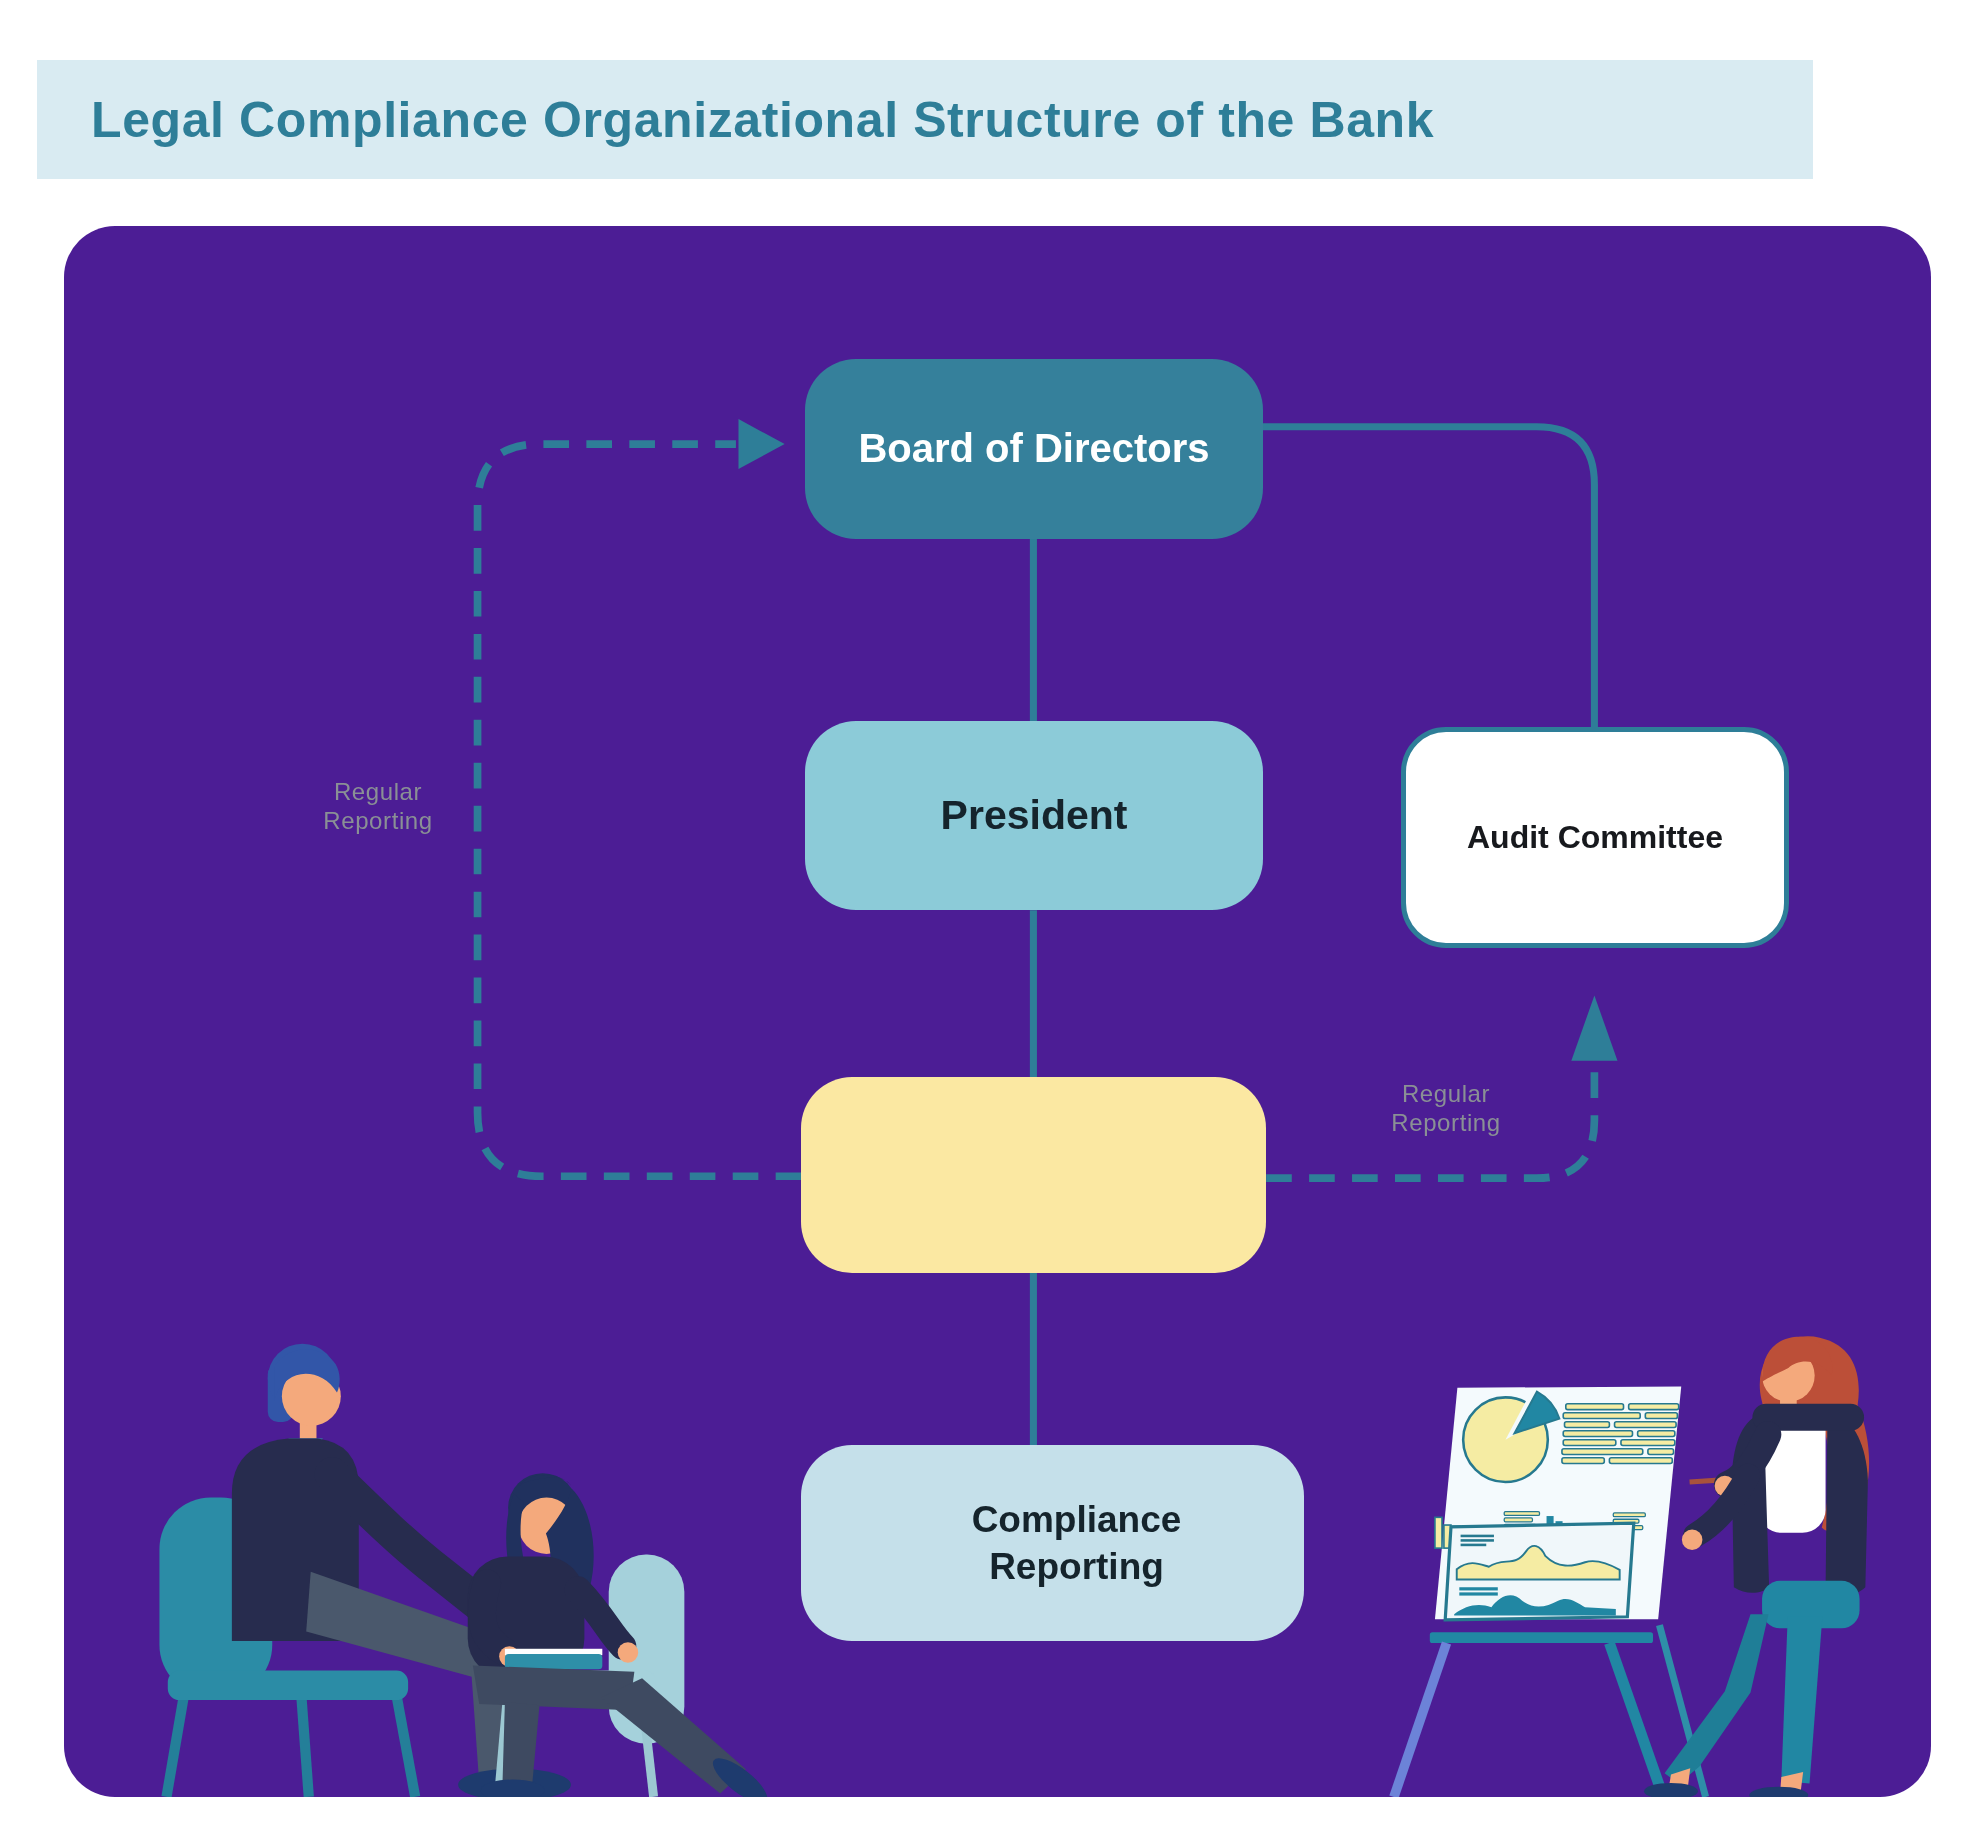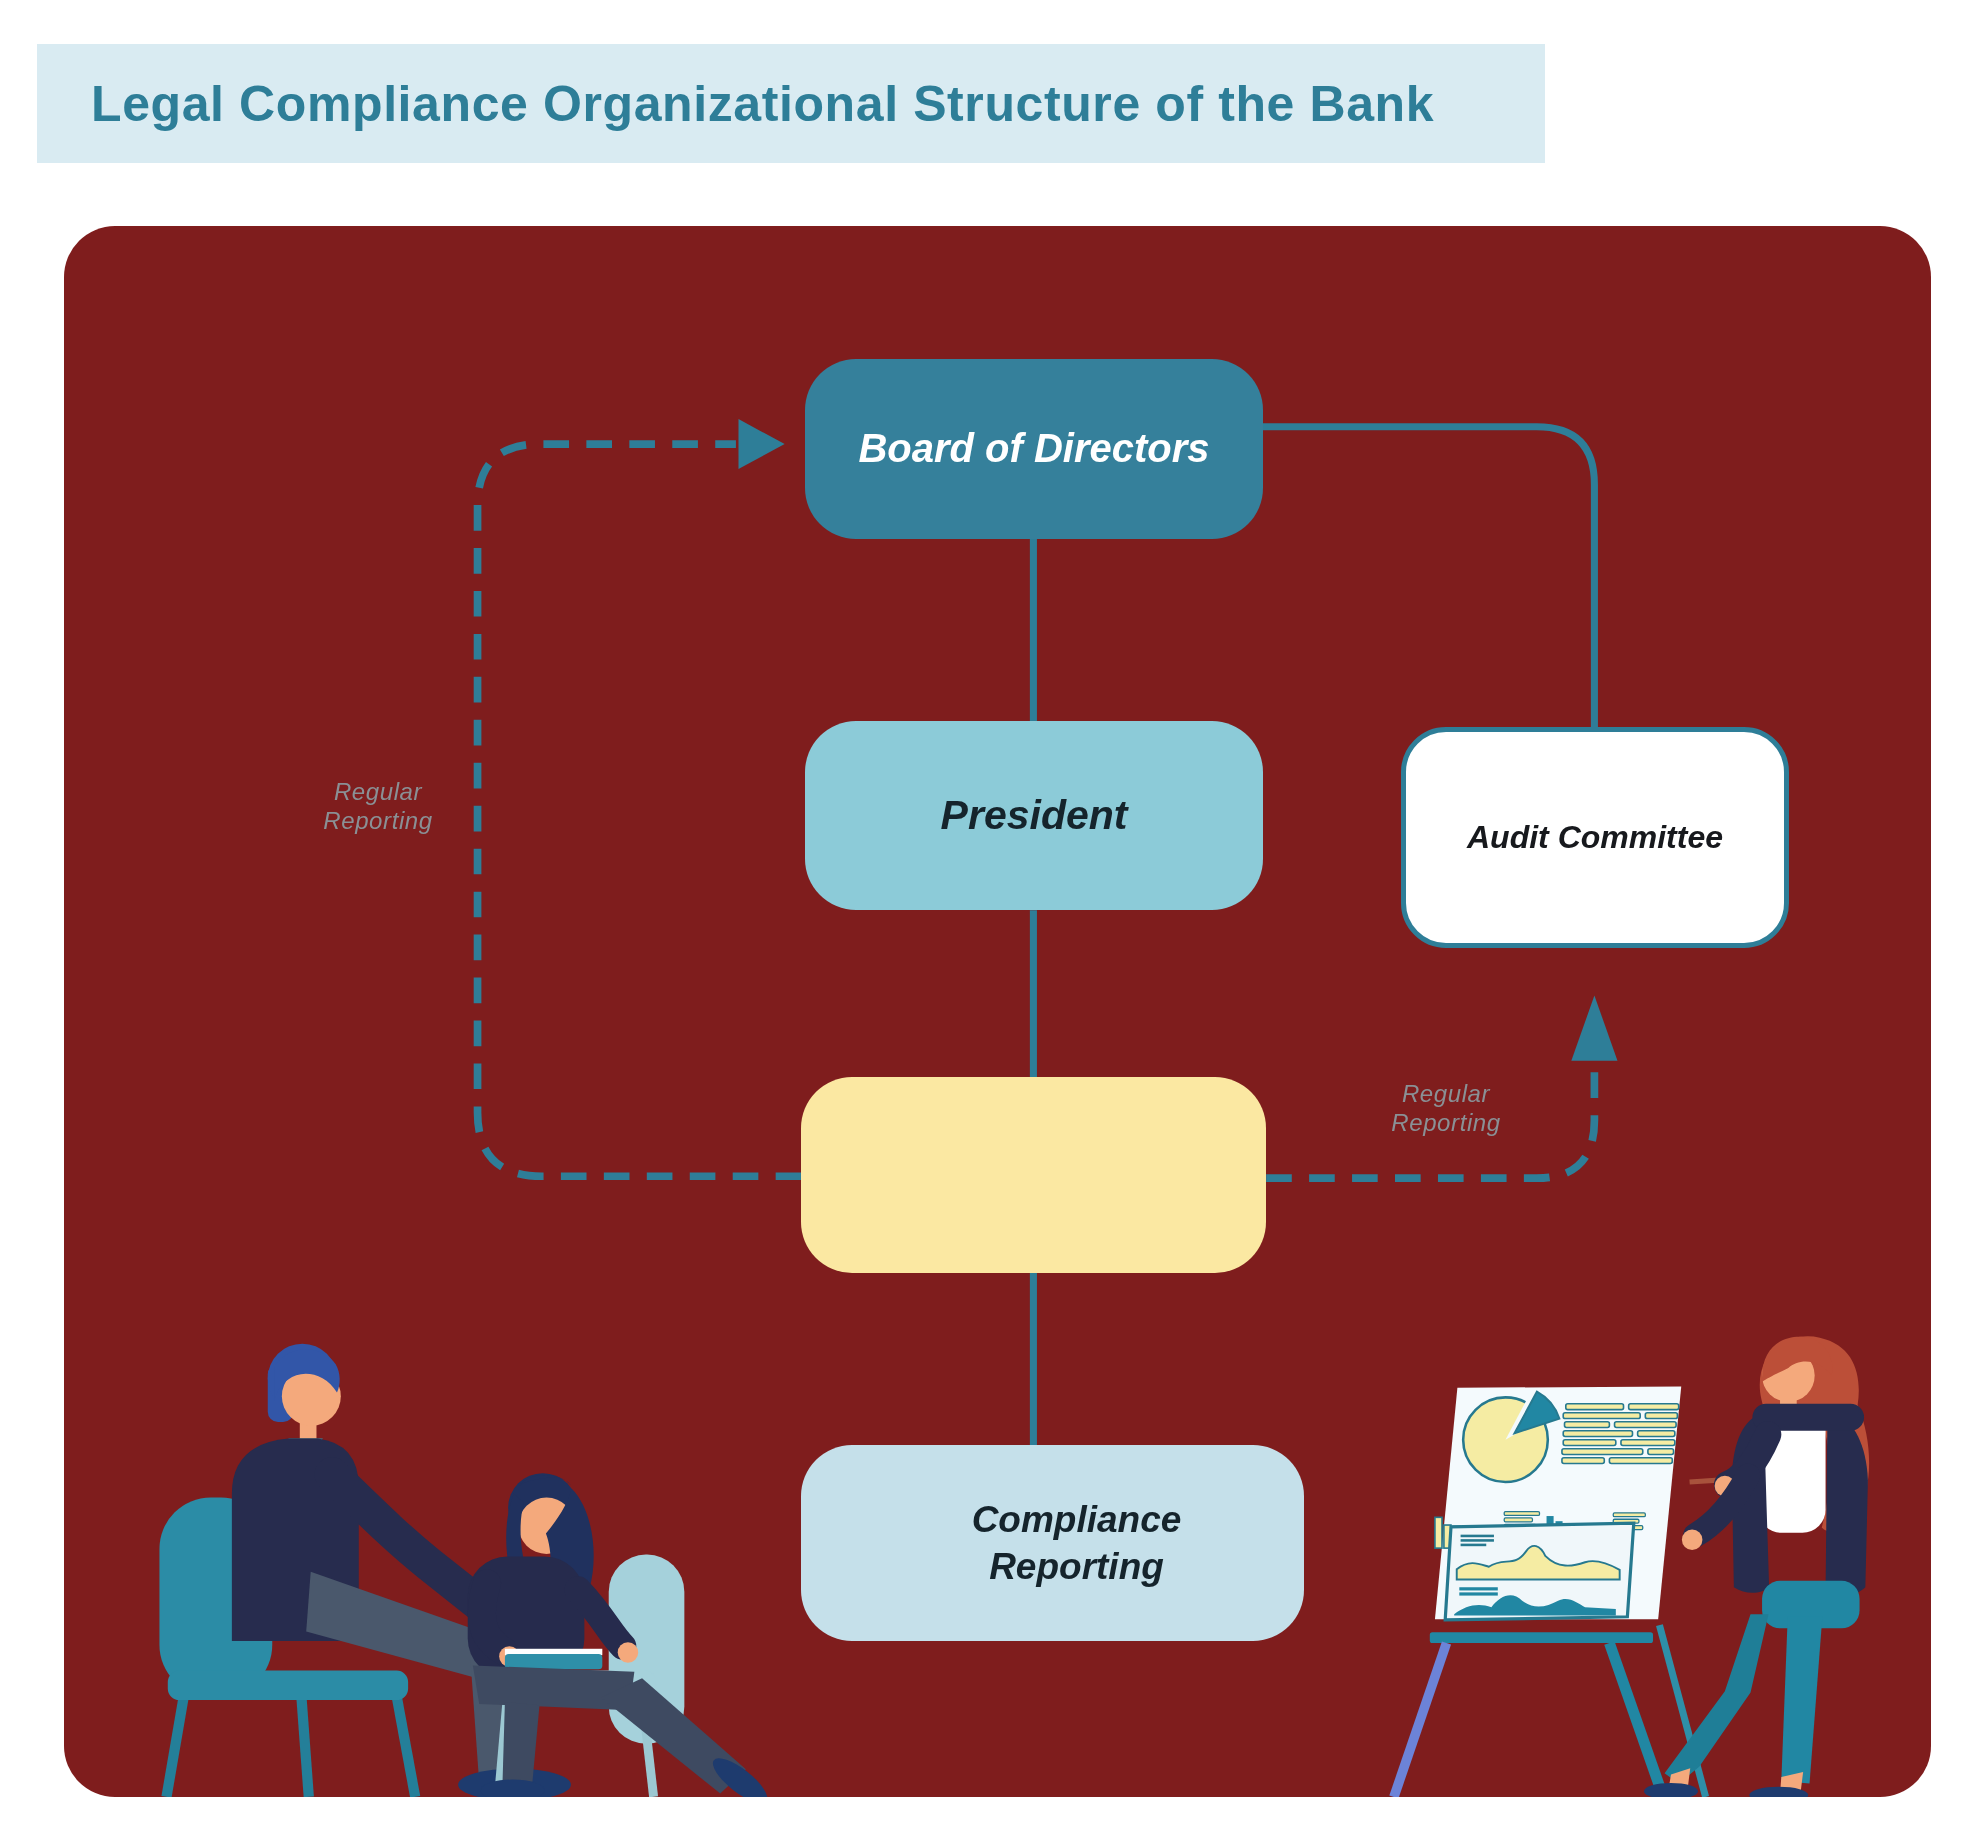--- a/index.html
+++ b/index.html
@@ -2,31 +2,31 @@
 <html style="font-size:10.3px"><head>
 <meta charset="utf-8">
 <style>
   html,body{margin:0;padding:0;}
   body{
     width:1985px;height:1841px;position:relative;background:#ffffff;
     font-family:"Liberation Sans", sans-serif;overflow:hidden;
   }
   
   .header-bar{
-    position:absolute;left:37px;top:44px;width:1508px;height:119px;
+    position:absolute;left:37px;top:60px;width:1776px;height:119px;
     background:#D9EBF2;display:flex;align-items:center;
   }
   .header-bar .title{
     margin-left:54px;font-size:50px;font-weight:700;color:#2E7E98;
     letter-spacing:0.6px;white-space:nowrap;
   }
   
   .panel{
     position:absolute;left:64px;top:226px;width:1867px;height:1571px;
-    background:#7f1d1d;border-radius:51px;overflow:hidden;font-style:italic;
+    background:#4c1d95;border-radius:51px;overflow:hidden;
   }
   .connectors{position:absolute;left:0;top:0;width:1867px;height:1571px;}
   
   .node{
     position:absolute;display:flex;align-items:center;justify-content:center;
     text-align:center;border-radius:51px;font-weight:600;line-height:1.28;
   }
   .node-board{left:741px;top:133px;width:458px;height:180px;background:#35809B;color:#FFFFFF;font-size:40px;}
   .node-president{left:741px;top:495px;width:458px;height:189px;background:#8CCBD8;color:#15242C;font-size:41px;}
   .node-evp{left:737px;top:851px;width:465px;height:196px;background:#FBE8A2;color:#20242E;font-size:37px;}

